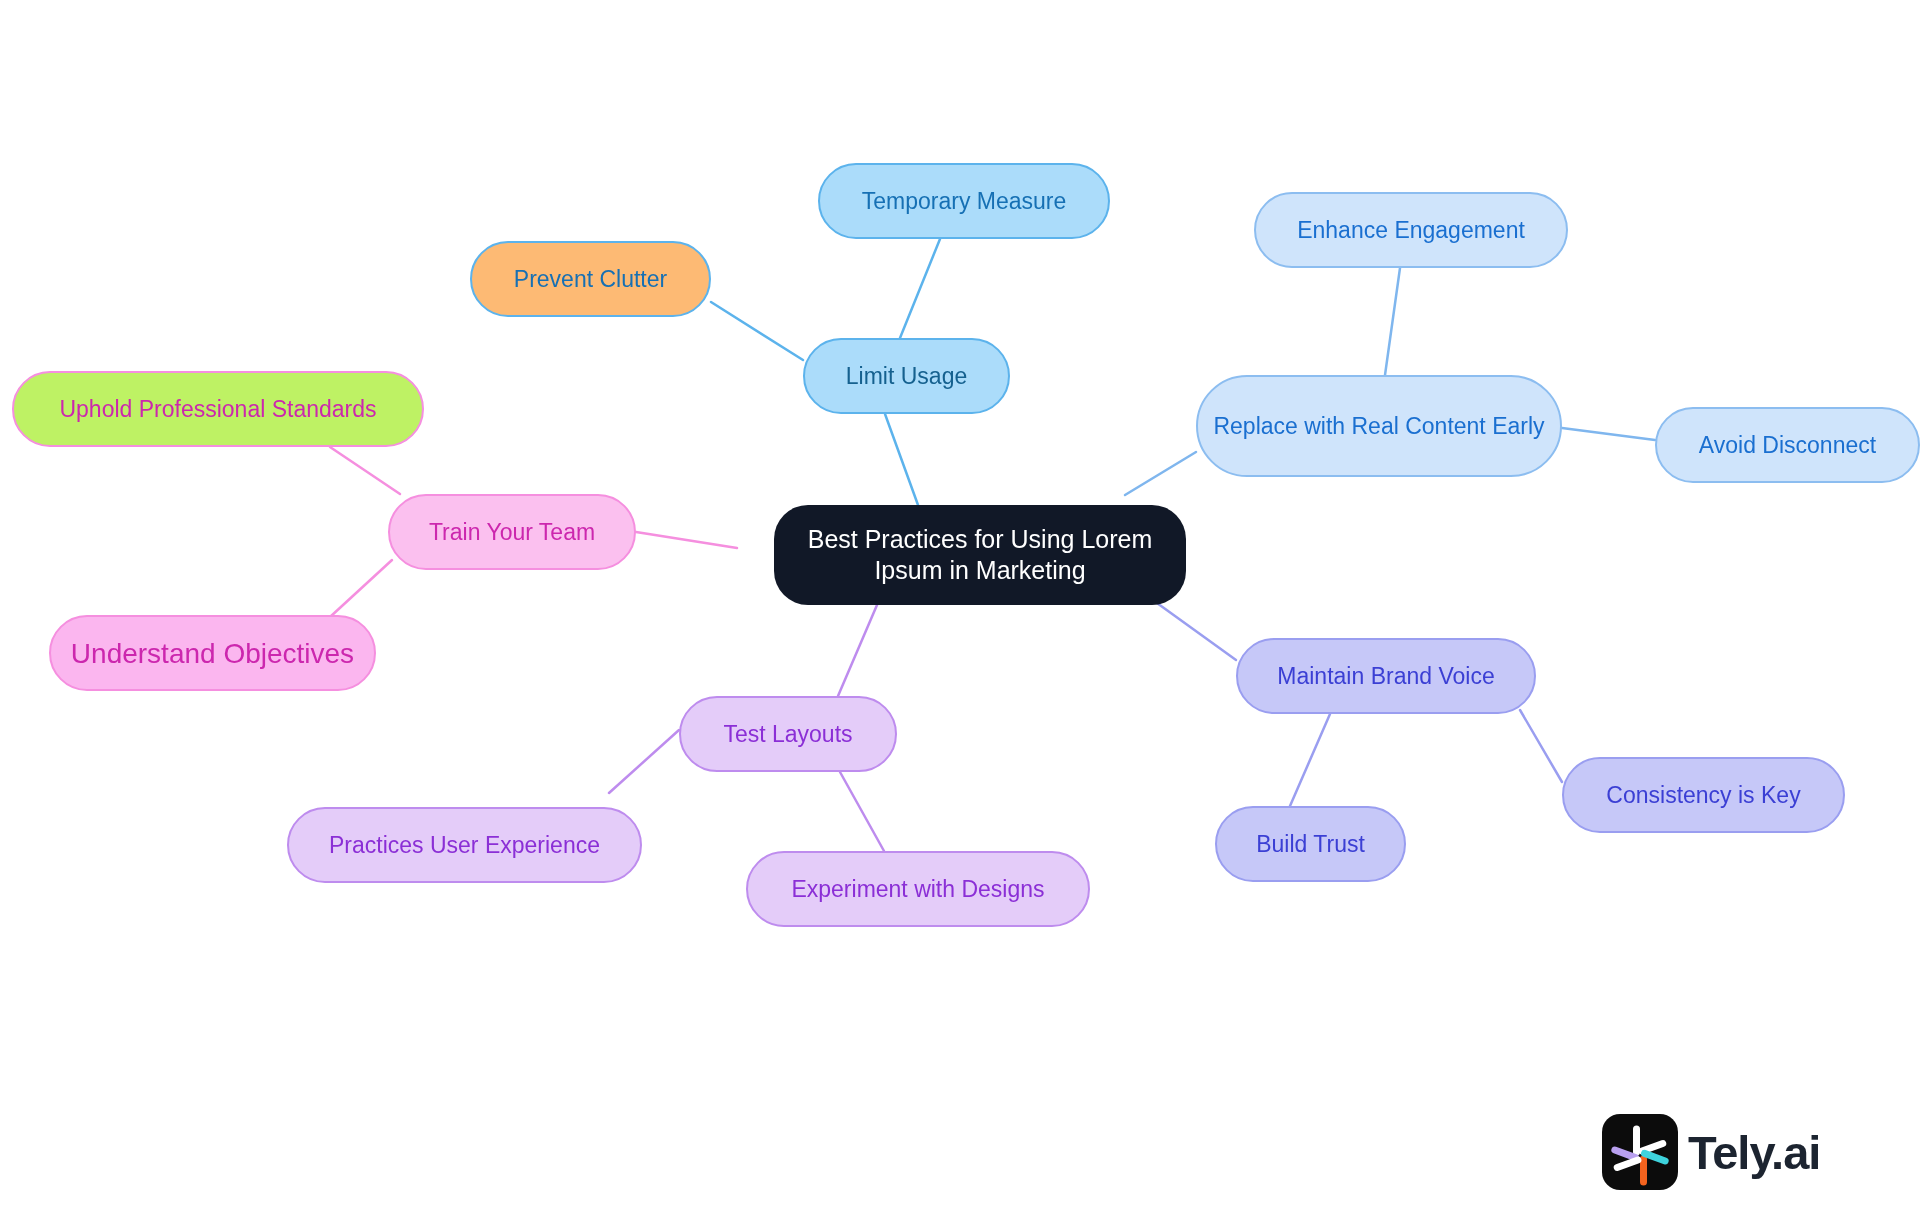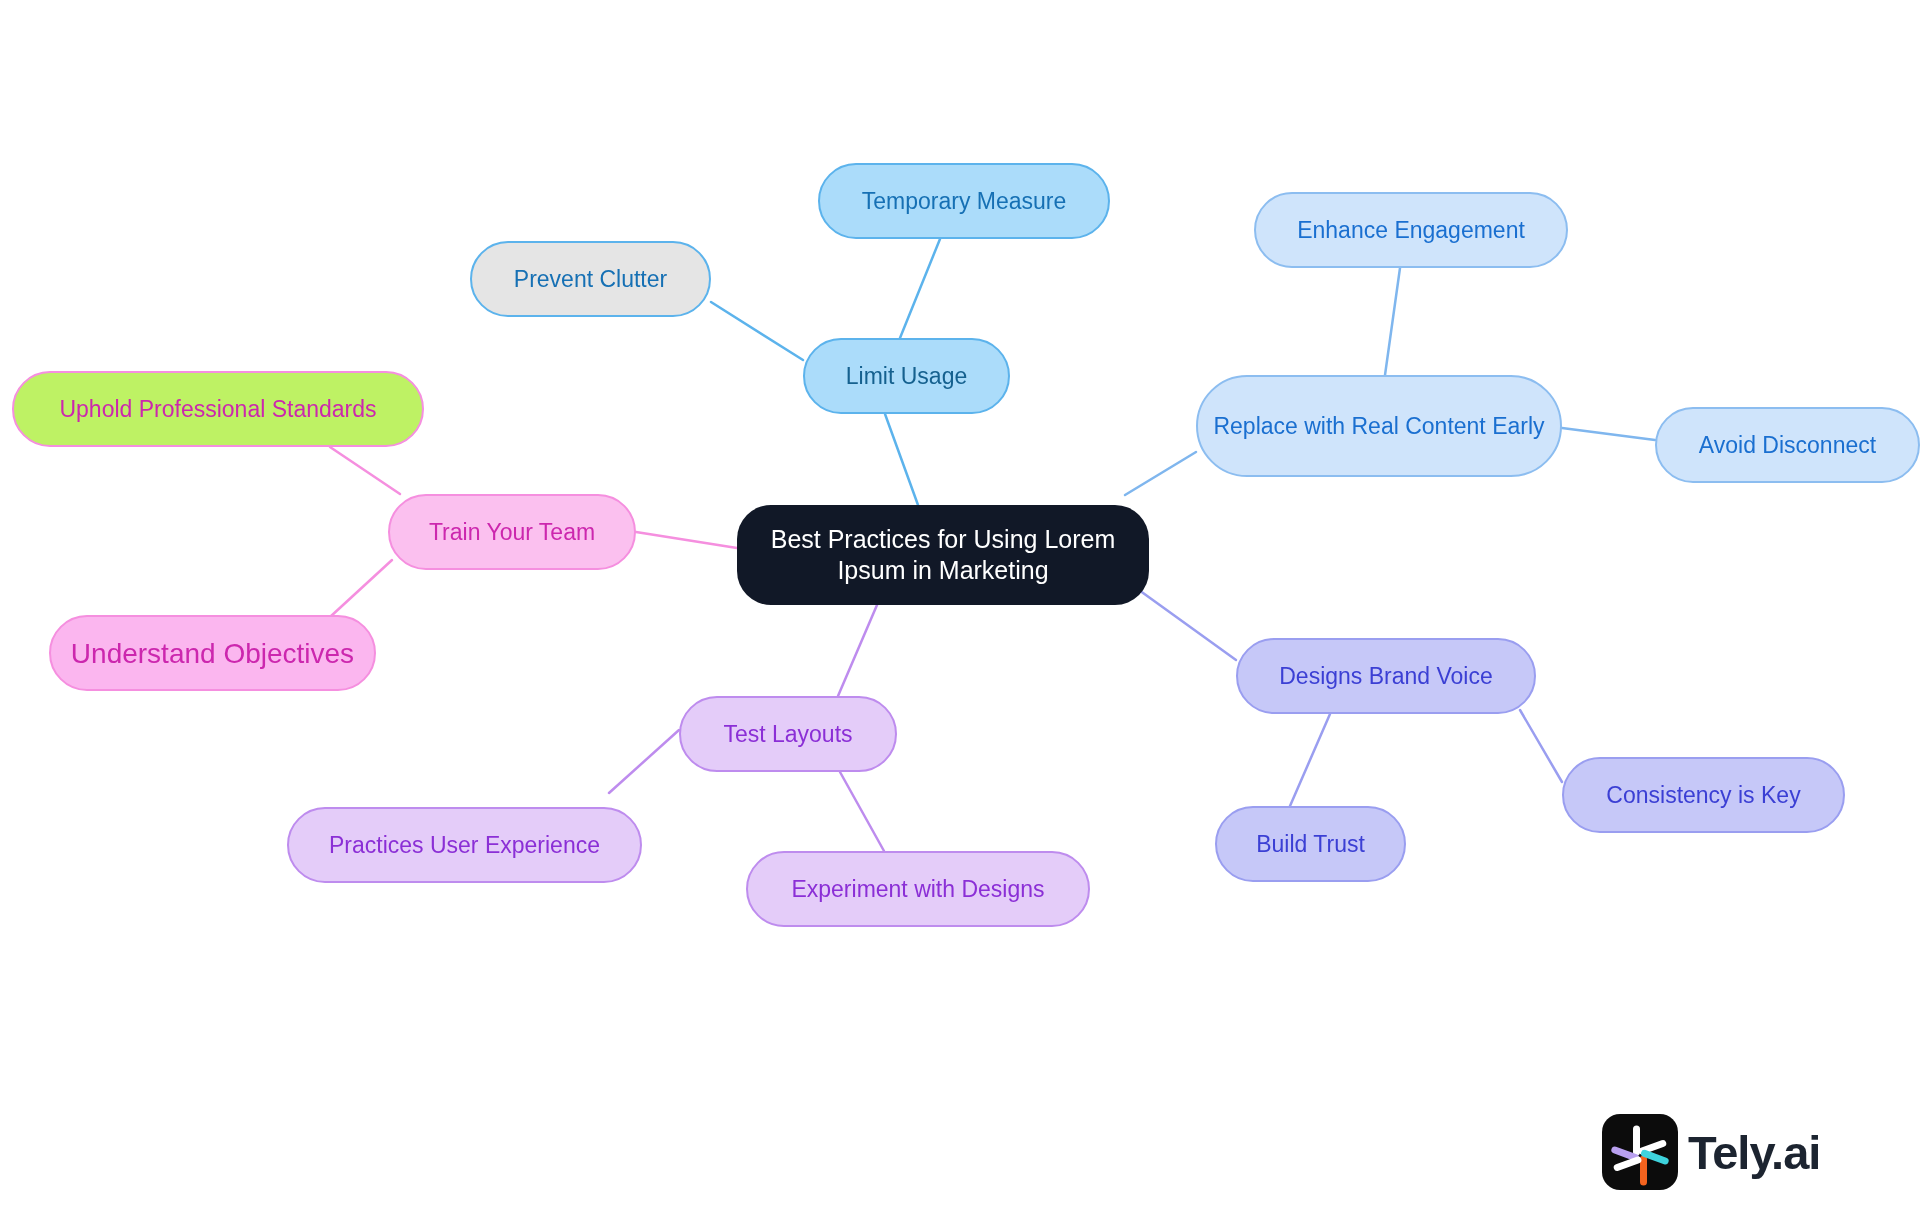--- a/index.html
+++ b/index.html
@@ -38,20 +38,21 @@
     border-radius: 999px;
     border-style: solid;
     border-width: 2px;
     line-height: 1.25;
     white-space: pre-line;
     padding: 0 10px;
   }
   .node.root {
     border-radius: 34px;
     border-width: 0;
+    margin-left: 37px;
   }
   
   #logo {
     position: absolute;
     left: 1602px;
     top: 1114px;
     display: flex;
     align-items: center;
     gap: 10px;
   }
@@ -97,25 +98,25 @@
       <line x1="679" y1="730" x2="609" y2="793" stroke="#be8cee" stroke-width="2.5" stroke-linecap="round"></line>
       <line x1="840" y1="772" x2="884" y2="851" stroke="#be8cee" stroke-width="2.5" stroke-linecap="round"></line>
       <line x1="737" y1="548" x2="636" y2="532" stroke="#f58fdf" stroke-width="2.5" stroke-linecap="round"></line>
       <line x1="400" y1="494" x2="330" y2="447" stroke="#f58fdf" stroke-width="2.5" stroke-linecap="round"></line>
       <line x1="392" y1="560" x2="330" y2="617" stroke="#f58fdf" stroke-width="2.5" stroke-linecap="round"></line>
     </svg>
   <div id="nodes">
       <div class="node root" style="left: 737px; top: 505px; width: 412px; height: 100px; background: rgb(17, 24, 39); color: rgb(255, 255, 255); font-size: 25px;"><span>Best Practices for Using Lorem Ipsum in Marketing</span></div>
       <div class="node" style="left: 803px; top: 338px; width: 207px; height: 76px; background: rgb(171, 220, 250); color: rgb(21, 97, 143); font-size: 23px; border-color: rgb(92, 179, 236);"><span>Limit Usage</span></div>
       <div class="node" style="left: 818px; top: 163px; width: 292px; height: 76px; background: rgb(171, 220, 250); color: rgb(22, 112, 180); font-size: 23px; border-color: rgb(92, 179, 236);"><span>Temporary Measure</span></div>
-      <div class="node" style="left: 470px; top: 241px; width: 241px; height: 76px; background: #e5e5e5; color: rgb(22, 112, 180); font-size: 23px; border-color: rgb(92, 179, 236); text-align: center;"><span>Prevent Clutter</span></div>
+      <div class="node" style="left: 470px; top: 241px; width: 241px; height: 76px; background: #fdba74; color: rgb(22, 112, 180); font-size: 23px; border-color: rgb(92, 179, 236); text-align: center;"><span>Prevent Clutter</span></div>
       <div class="node" style="left: 1196px; top: 375px; width: 366px; height: 102px; background: rgb(207, 228, 251); color: rgb(26, 111, 208); font-size: 23px; border-color: rgb(140, 189, 240);"><span>Replace with Real Content Early</span></div>
       <div class="node" style="left: 1254px; top: 192px; width: 314px; height: 76px; background: rgb(207, 228, 251); color: rgb(26, 111, 208); font-size: 23px; border-color: rgb(140, 189, 240);"><span>Enhance Engagement</span></div>
       <div class="node" style="left: 1655px; top: 407px; width: 265px; height: 76px; background: rgb(207, 228, 251); color: rgb(26, 111, 208); font-size: 23px; border-color: rgb(140, 189, 240);"><span>Avoid Disconnect</span></div>
-      <div class="node" style="left: 1236px; top: 638px; width: 300px; height: 76px; background: rgb(198, 200, 248); color: rgb(59, 63, 212); font-size: 23px; border-color: rgb(154, 158, 240);"><span>Designs Brand Voice</span></div>
+      <div class="node" style="left: 1236px; top: 638px; width: 300px; height: 76px; background: rgb(198, 200, 248); color: rgb(59, 63, 212); font-size: 23px; border-color: rgb(154, 158, 240);"><span>Maintain Brand Voice</span></div>
       <div class="node" style="left: 1562px; top: 757px; width: 283px; height: 76px; background: rgb(198, 200, 248); color: rgb(59, 63, 212); font-size: 23px; border-color: rgb(154, 158, 240);"><span>Consistency is Key</span></div>
       <div class="node" style="left: 1215px; top: 806px; width: 191px; height: 76px; background: rgb(198, 200, 248); color: rgb(59, 63, 212); font-size: 23px; border-color: rgb(154, 158, 240);"><span>Build Trust</span></div>
       <div class="node" style="left: 679px; top: 696px; width: 218px; height: 76px; background: rgb(228, 204, 249); color: rgb(139, 47, 214); font-size: 23px; border-color: rgb(190, 140, 238);"><span>Test Layouts</span></div>
       <div class="node" style="left: 287px; top: 807px; width: 355px; height: 76px; background: rgb(228, 204, 249); color: rgb(139, 47, 214); font-size: 23px; border-color: rgb(190, 140, 238);"><span>Practices User Experience</span></div>
       <div class="node" style="left: 746px; top: 851px; width: 344px; height: 76px; background: rgb(228, 204, 249); color: rgb(139, 47, 214); font-size: 23px; border-color: rgb(190, 140, 238);"><span>Experiment with Designs</span></div>
       <div class="node" style="left: 388px; top: 494px; width: 248px; height: 76px; background: rgb(251, 192, 239); color: rgb(204, 39, 174); font-size: 23px; border-color: rgb(245, 143, 223);"><span>Train Your Team</span></div>
       <div class="node" style="left: 12px; top: 371px; width: 412px; height: 76px; background: #bef264; color: rgb(204, 39, 174); font-size: 23px; border-color: rgb(245, 143, 223);"><span>Uphold Professional Standards</span></div>
       <div class="node" style="left: 49px; top: 615px; width: 327px; height: 76px; background: rgb(251, 182, 239); color: rgb(204, 39, 174); font-size: 28px; border-color: rgb(245, 143, 223);"><span>Understand Objectives</span></div>
     </div>
 

